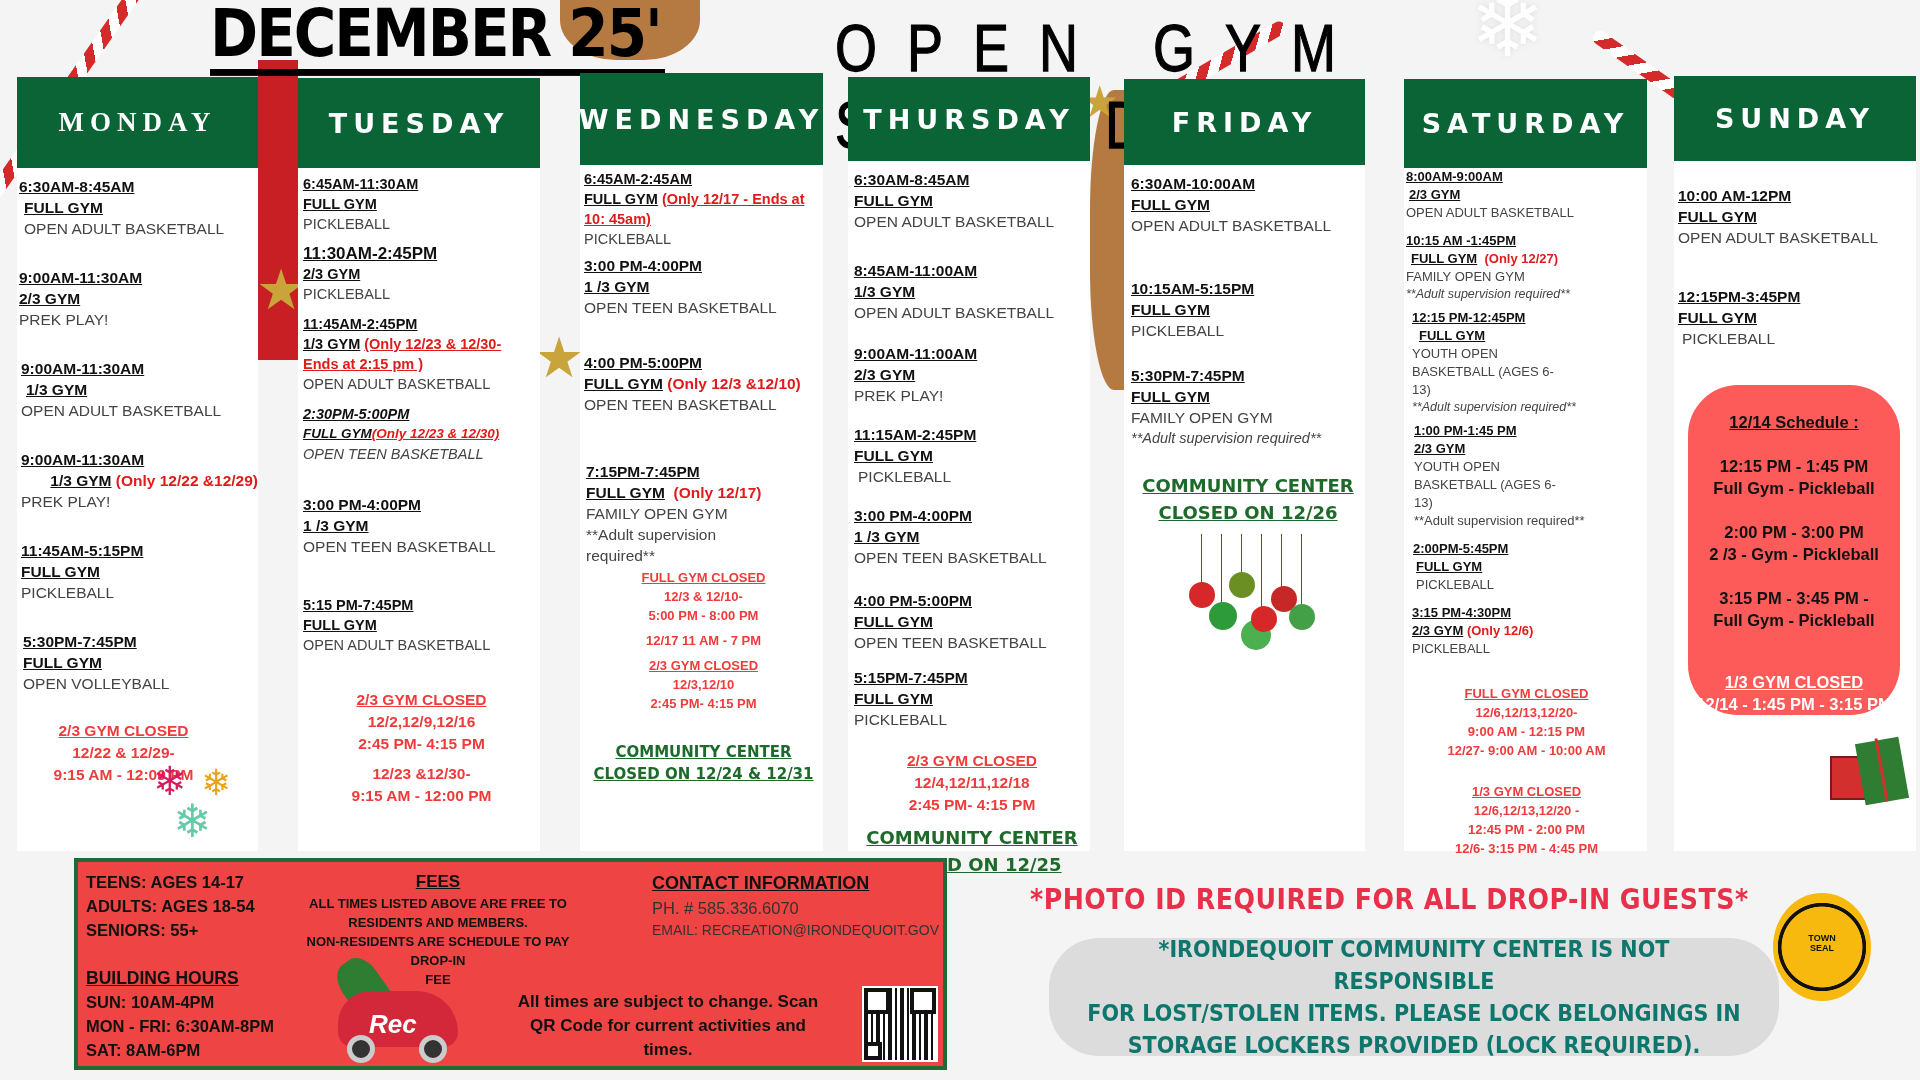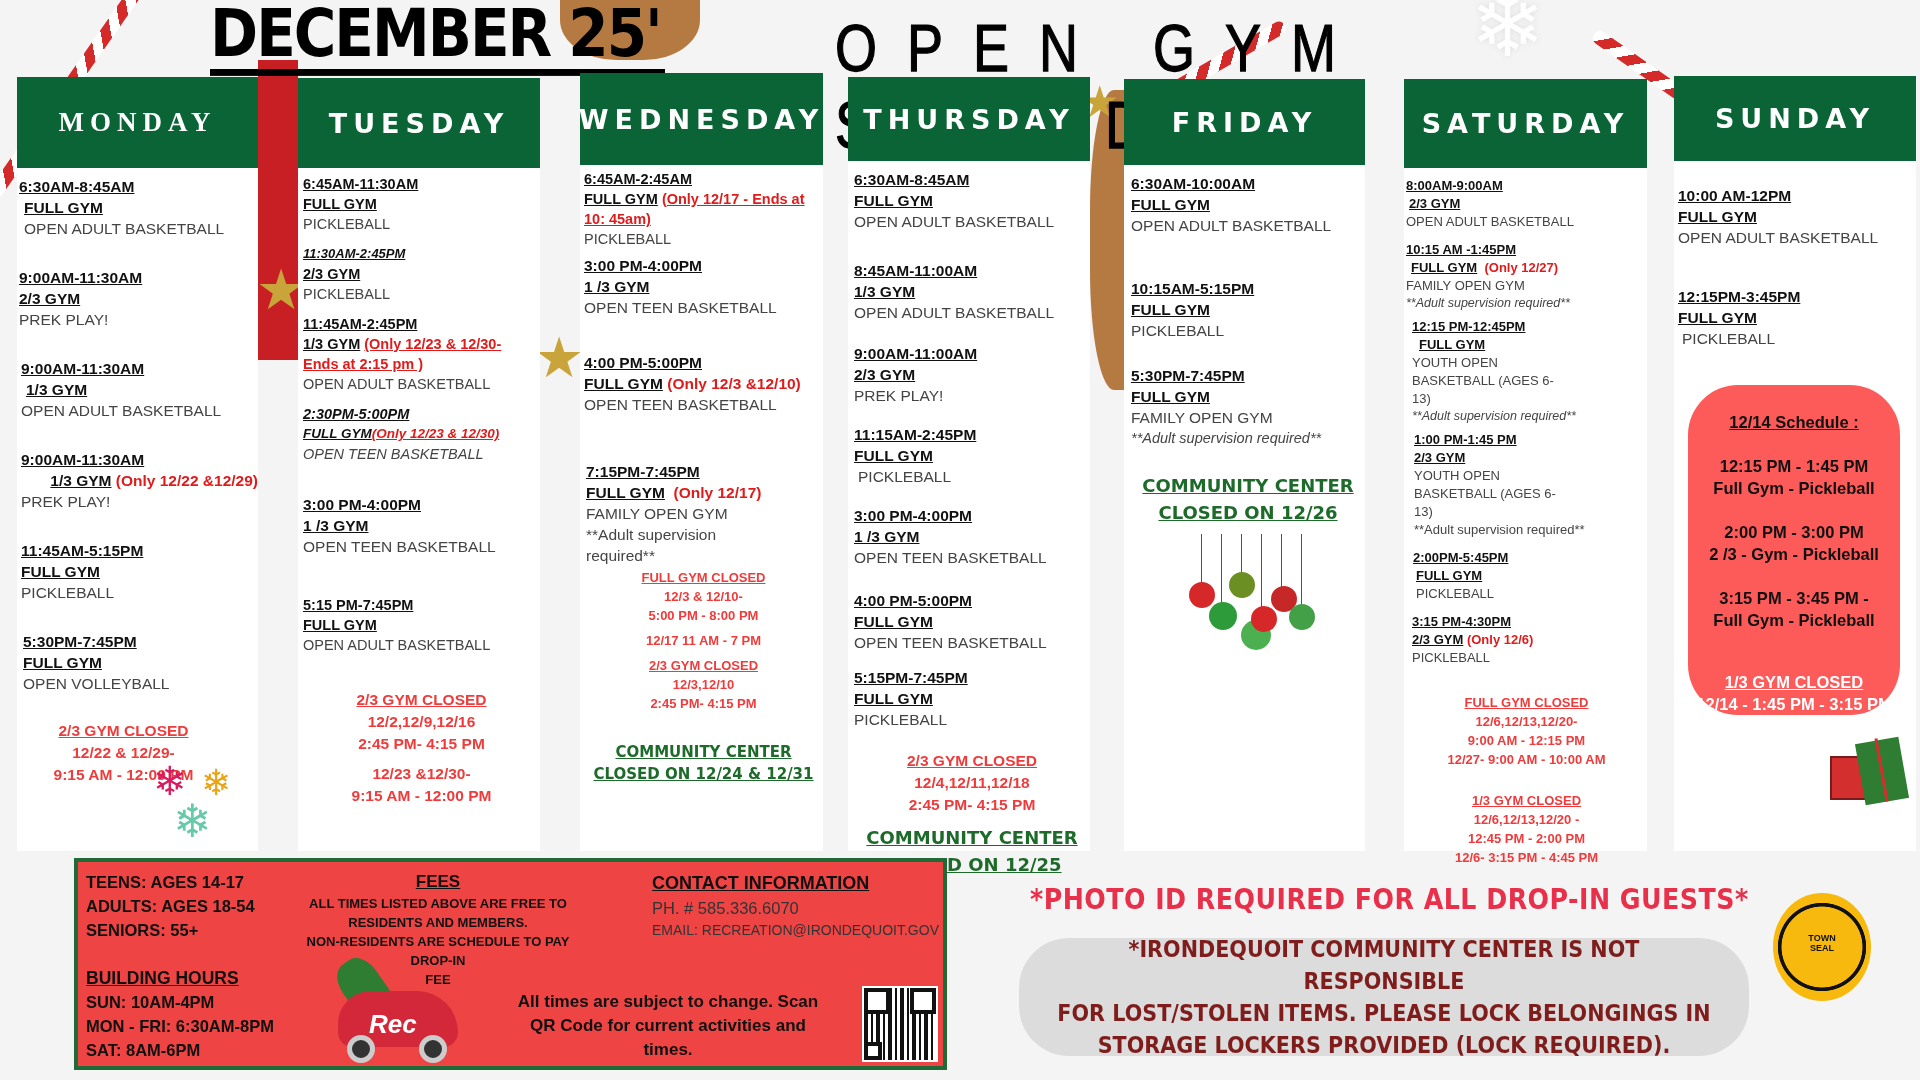--- a/index.html
+++ b/index.html
@@ -94,23 +94,23 @@
     outline: 2px solid #fff; }
   .qr::before, .qr::after { content: ""; position: absolute; width: 18px; height: 18px; border: 4px solid #111; background: #fff; }
   .qr::before { left: 0; top: 0; }
   .qr::after { right: 0; top: 0; }
   .qr .qr-c { position: absolute; left: 0; bottom: 0; width: 18px; height: 18px; border: 4px solid #111; background: #fff; }
 
   .car { position: absolute; left: 255px; top: 95px; width: 130px; height: 108px; }
 
   .photo-id { position: absolute; left: 1030px; top: 883px; font-family: "DejaVu Sans", sans-serif; font-weight: 700;
     font-size: 27.5px; color: #e8304a; letter-spacing: 0.5px; transform: scaleX(0.92); transform-origin: left; }
-  .lost-pill { position: absolute; left: 1019px; top: 938px; width: 730px; height: 118px; background: #dcdcdc; border-radius: 50px;
+  .lost-pill { position: absolute; left: 1049px; top: 938px; width: 730px; height: 118px; background: #dcdcdc; border-radius: 50px;
     display: flex; align-items: center; justify-content: center; text-align: center;
-    font-family: "DejaVu Sans", sans-serif; font-weight: 700; font-size: 23px; line-height: 32px; color: #7f1d1d; }
+    font-family: "DejaVu Sans", sans-serif; font-weight: 700; font-size: 23px; line-height: 32px; color: #0f766e; }
   .lost-pill span { display: block; transform: scaleX(0.9); }
   .seal { position: absolute; left: 1773px; top: 893px; width: 98px; height: 108px; border-radius: 50%;
     background: radial-gradient(circle, #f7b90d 0 55%, #111 56% 60%, #f7b90d 61% 90%, #111 91%); }
   .seal .tx { position: absolute; left: 0; right: 0; top: 40px; text-align: center; font-size: 9px; font-weight: 700; color: #111; }
 
   .ornament { position: absolute; border-radius: 50%; }
   .orn-string { position: absolute; width: 1px; background: #8b3a3a; }
 </style>
 </head>
 <body>
@@ -174,21 +174,21 @@
 </div>
 
 <div class="day-head" style="left:298px;top:78px;width:242px;height:90px;">TUESDAY</div>
 <div class="day-body" style="left:298px;top:168px;width:242px;height:683px;padding-left:5px;padding-top:6px;">
   <div class="slot" style="margin-bottom:10px;">
     <div class="time" style="font-size:14.5px;line-height:20px;">6:45AM-11:30AM</div>
     <div class="area" style="font-size:14.5px;line-height:20px;"><span class="u">FULL GYM</span></div>
     <div class="act" style="font-size:14.5px;line-height:20px;">PICKLEBALL</div>
   </div>
   <div class="slot" style="margin-bottom:10px;">
-    <div class="time" style="font-size:13px;line-height:20px;font-style:italic;">11:30AM-2:45PM</div>
+    <div class="time" style="font-size:17px;line-height:20px;">11:30AM-2:45PM</div>
     <div class="area" style="font-size:14.5px;line-height:20px;"><span class="u">2/3 GYM</span></div>
     <div class="act" style="font-size:14.5px;line-height:20px;">PICKLEBALL</div>
   </div>
   <div class="slot" style="margin-bottom:10px;">
     <div class="time" style="font-size:14.5px;line-height:20px;">11:45AM-2:45PM</div>
     <div class="area" style="font-size:14.5px;line-height:20px;"><span class="u">1/3 GYM</span> <span class="note u">(Only 12/23 &amp; 12/30- Ends at 2:15 pm )</span></div>
     <div class="act" style="font-size:14.5px;line-height:20px;">OPEN ADULT BASKETBALL</div>
   </div>
   <div class="slot" style="margin-bottom:30px;font-style:italic;">
     <div class="time" style="font-size:14.5px;line-height:20px;">2:30PM-5:00PM</div>
@@ -336,21 +336,21 @@
     <div class="ornament" style="left:28px;top:68px;width:28px;height:28px;background:#2e9b3b;"></div>
     <div class="ornament" style="left:48px;top:38px;width:26px;height:26px;background:#6b8f23;"></div>
     <div class="ornament" style="left:60px;top:86px;width:30px;height:30px;background:#4caf50;"></div>
     <div class="ornament" style="left:70px;top:72px;width:26px;height:26px;background:#d62828;"></div>
     <div class="ornament" style="left:90px;top:52px;width:26px;height:26px;background:#c62828;"></div>
     <div class="ornament" style="left:108px;top:70px;width:26px;height:26px;background:#43a047;"></div>
   </div>
 </div>
 
 <div class="day-head" style="left:1404px;top:79px;width:243px;height:89px;">SATURDAY</div>
-<div class="day-body sat" style="left:1404px;top:168px;width:243px;height:683px;padding-left:2px;padding-top:9px;">
+<div class="day-body sat" style="left:1404px;top:168px;width:243px;height:683px;padding-left:2px;padding-top:0;">
   <div class="slot">
     <div class="time">8:00AM-9:00AM</div>
     <div class="area" style="padding-left:3px;"><span class="u">2/3 GYM</span></div>
     <div class="act">OPEN ADULT BASKETBALL</div>
   </div>
   <div class="slot" style="margin-bottom:6px;">
     <div class="time">10:15 AM -1:45PM</div>
     <div class="area" style="padding-left:5px;"><span class="u">FULL GYM</span>&nbsp; <span class="note">(Only 12/27)</span></div>
     <div class="act">FAMILY OPEN GYM</div>
     <div class="sup">**Adult supervision required**</div>

